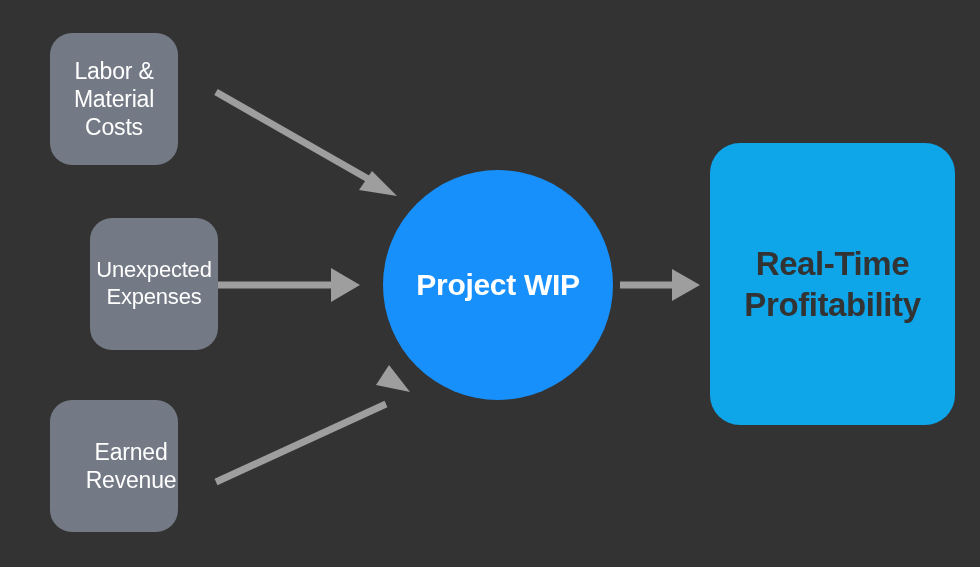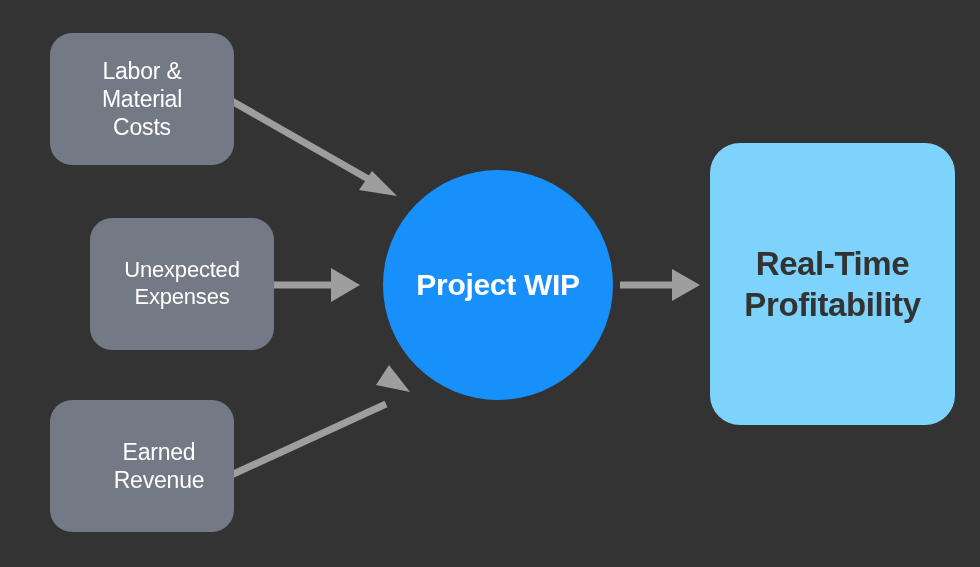--- a/index.html
+++ b/index.html
@@ -24,21 +24,21 @@
     left: 0;
     top: 0;
     width: 980px;
     height: 567px;
   }
 
   
   .input-node {
     position: absolute;
     left: 50px;
-    width: 184px;
+    width: 128px;
     height: 132px;
     background: #747a85;
     border-radius: 22px;
     display: flex;
     align-items: center;
     justify-content: center;
     box-sizing: border-box;
     padding: 4px 6px;
   }
   .input-node .node-label {
@@ -77,21 +77,21 @@
     letter-spacing: -0.3px;
   }
 
   
   #outcome-node {
     position: absolute;
     left: 710px;
     top: 143px;
     width: 245px;
     height: 282px;
-    background: #7dd3fc;
+    background: #0ea5e9;
     border-radius: 30px;
     display: flex;
     align-items: center;
     justify-content: center;
   }
   #outcome-node .node-label {
     color: #333333;
     font-size: 33px;
     font-weight: 700;
     line-height: 1.25;

